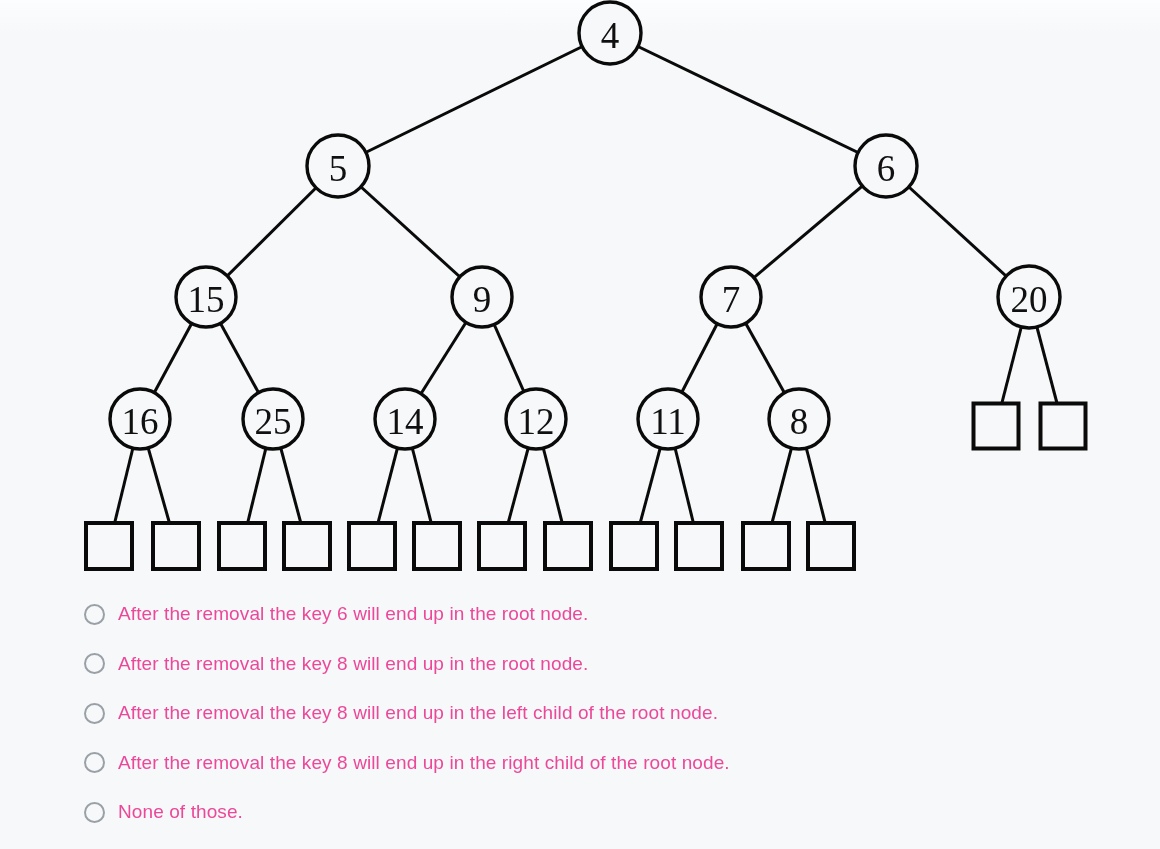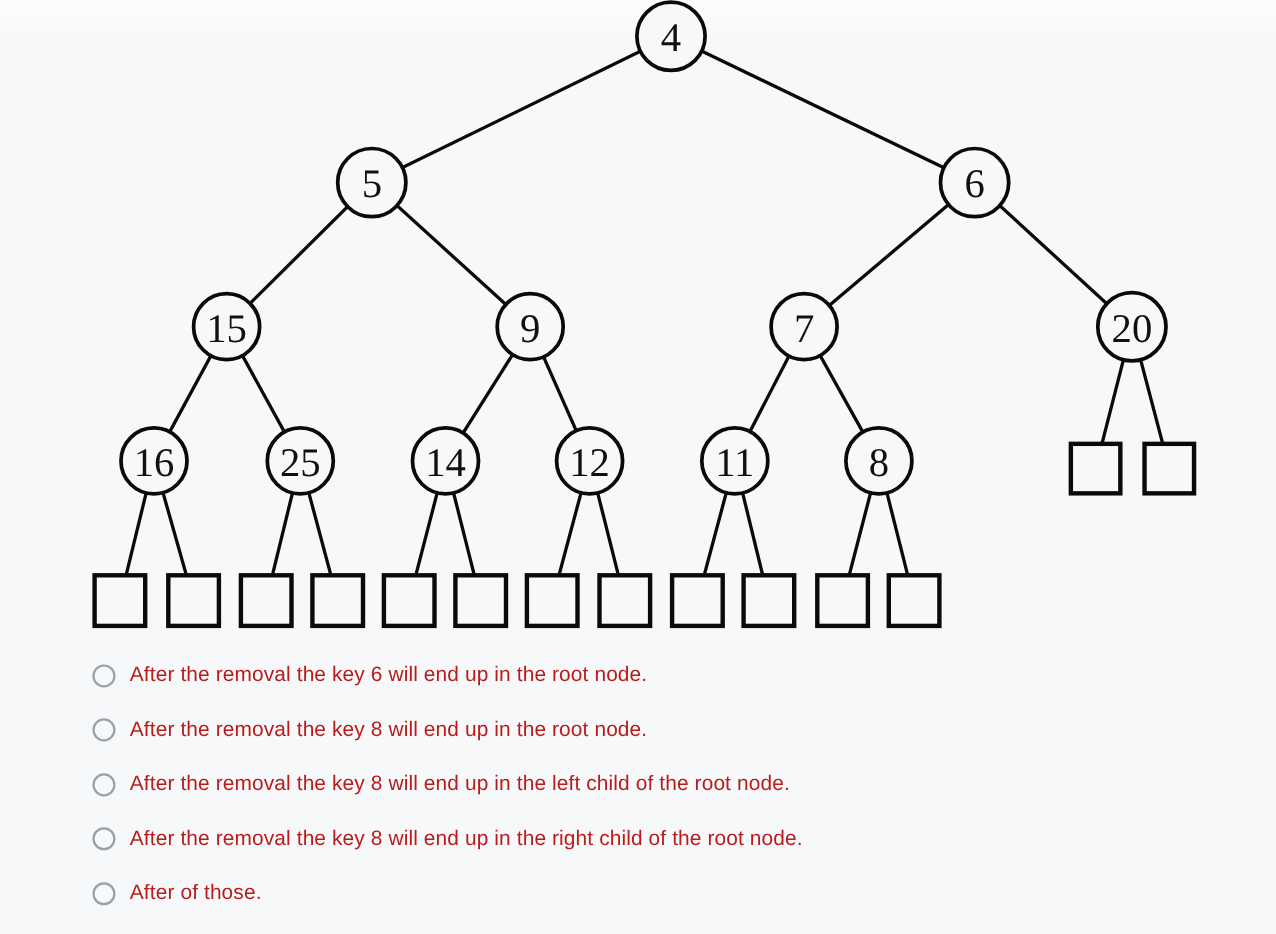--- a/index.html
+++ b/index.html
@@ -14,21 +14,21 @@
   .options{position:absolute;left:84px;top:604px;}
   .option{
     display:flex;align-items:center;gap:13px;
     height:20px;margin-bottom:29.5px;cursor:pointer;
   }
   .radio{
     box-sizing:border-box;width:21px;height:21px;flex:0 0 21px;
     border:2.5px solid #9aa0a6;border-radius:50%;background:transparent;
   }
   .option-text{
-    font-size:19px;line-height:20px;color:#b91c1c;white-space:nowrap;
+    font-size:19px;line-height:20px;color:#ec4899;white-space:nowrap;
     letter-spacing:0.1px;
   }
 </style>
 </head>
 <body>
 
 <div class="page">
 
   <svg class="tree-svg" width="1160" height="590" viewBox="0 0 1160 590">
       <line x1="610" y1="33" x2="338" y2="166" stroke="#0a0a0a" stroke-width="3"></line>
@@ -111,17 +111,17 @@
     <label class="option">
       <span class="radio"></span>
       <span class="option-text">After the removal the key 8 will end up in the left child of the root node.</span>
     </label>
     <label class="option">
       <span class="radio"></span>
       <span class="option-text">After the removal the key 8 will end up in the right child of the root node.</span>
     </label>
     <label class="option">
       <span class="radio"></span>
-      <span class="option-text">After of those.</span>
+      <span class="option-text">None of those.</span>
     </label>
   </div>
 
 </div>
 
 </body></html>

